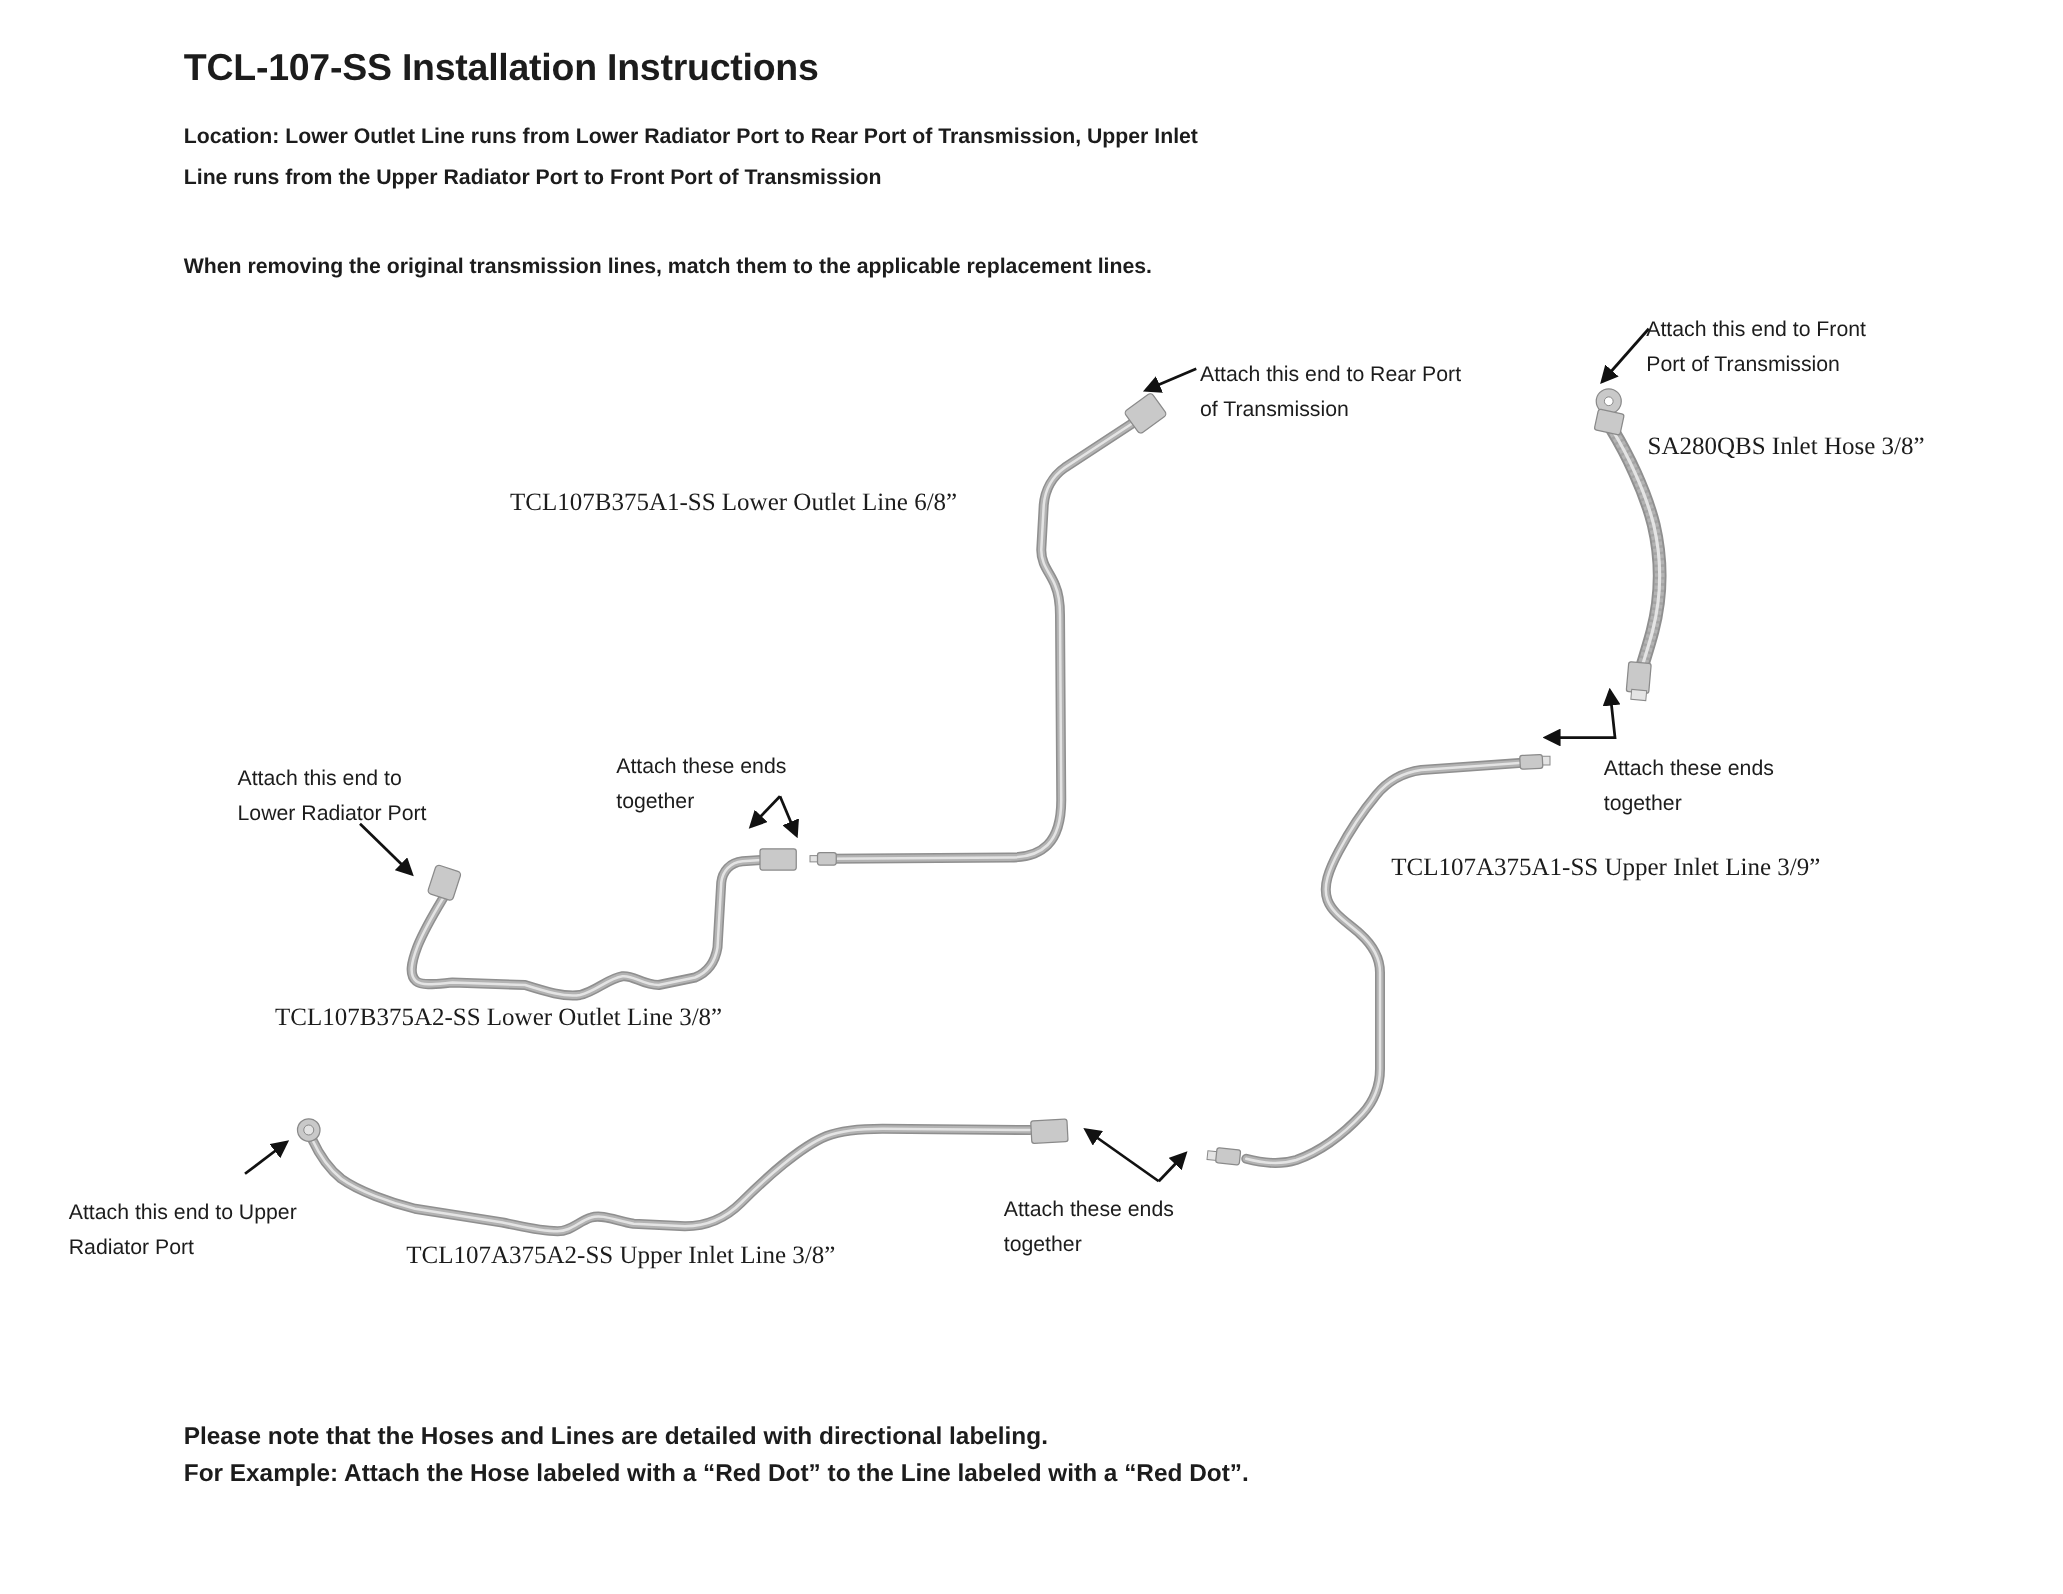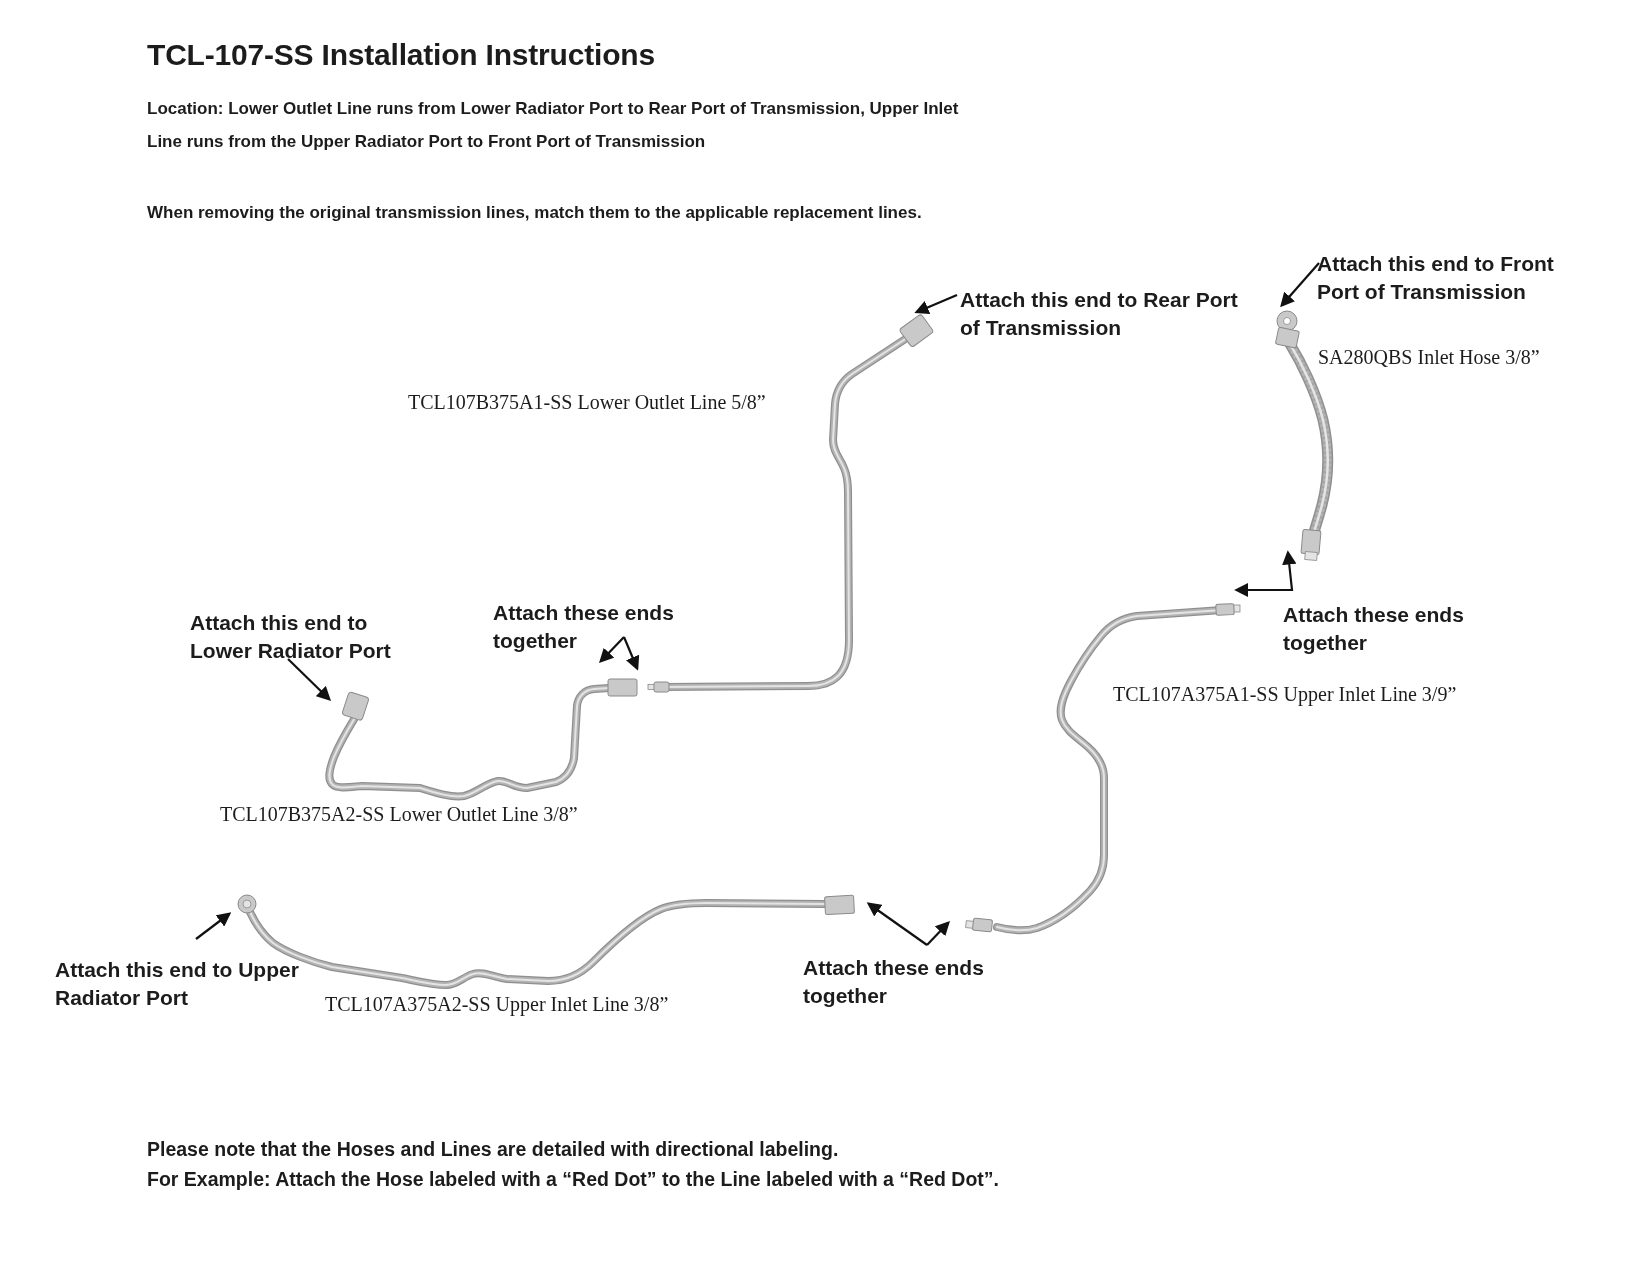--- a/index.html
+++ b/index.html
@@ -7,21 +7,21 @@
     --tube:#b3b3b3; --tube-dark:#8f8f8f; --tube-light:#e4e4e4;
     --fitting:#c9c9c9; --fitting-border:#8a8a8a; --background:#ffffff;
   }
   html,body{margin:0;padding:0;background:#e8e8e8;}
   .page{position:relative;width:1650px;height:1275px;background:var(--background);
         font-family:"Liberation Sans",sans-serif;color:var(--text);overflow:hidden;}
   .page svg{position:absolute;left:0;top:0;}
   .abs{position:absolute;white-space:nowrap;}
   .title{font-size:30px;font-weight:bold;letter-spacing:-0.2px;margin:0;}
   .para-bold{font-size:17px;font-weight:bold;line-height:33px;}
-  .callout{font-size:21px;line-height:28px;font-weight:bold;}
+  .callout{font-size:17px;line-height:28px;}
   .part-label{font-size:20px;font-family:Liberation Serif, serif;}
   .footer{font-size:19.5px;font-weight:bold;line-height:30px;}
 
   .tube-outline{stroke:var(--tube-dark);stroke-width:8;fill:none;stroke-linecap:round;stroke-linejoin:round;}
   .tube-body{stroke:var(--tube);stroke-width:5.5;fill:none;stroke-linecap:round;stroke-linejoin:round;}
   .tube-shine{stroke:var(--tube-light);stroke-width:2;fill:none;stroke-linecap:round;stroke-linejoin:round;}
   .hose-outline{stroke:var(--tube-dark);stroke-width:11;fill:none;stroke-linecap:round;}
   .hose-body{stroke:var(--tube);stroke-width:8;fill:none;stroke-linecap:round;}
   .hose-braid{stroke:#979797;stroke-width:8;fill:none;stroke-dasharray:2 3;opacity:.55;}
   .hose-shine{stroke:var(--tube-light);stroke-width:2.5;fill:none;stroke-linecap:round;}
@@ -136,21 +136,21 @@
   <div class="abs callout" style="left:55px;top:956px;">
     <div>Attach this end to Upper</div>
     <div>Radiator Port</div>
   </div>
   <div class="abs callout" style="left:803px;top:954px;">
     <div>Attach these ends</div>
     <div>together</div>
   </div>
 
   <div class="abs part-label" style="left:1318px;top:346px;">SA280QBS Inlet Hose 3/8”</div>
-  <div class="abs part-label" style="left:408px;top:391px;">TCL107B375A1-SS Lower Outlet Line 5/8”</div>
+  <div class="abs part-label" style="left:408px;top:391px;">TCL107B375A1-SS Lower Outlet Line 6/8”</div>
   <div class="abs part-label" style="left:1113px;top:683px;">TCL107A375A1-SS Upper Inlet Line 3/9”</div>
   <div class="abs part-label" style="left:220px;top:803px;">TCL107B375A2-SS Lower Outlet Line 3/8”</div>
   <div class="abs part-label" style="left:325px;top:993px;">TCL107A375A2-SS Upper Inlet Line 3/8”</div>
 
   <div class="abs footer" style="left:147px;top:1134px;">
     <div>Please note that the Hoses and Lines are detailed with directional labeling.</div>
     <div>For Example: Attach the Hose labeled with a “Red Dot” to the Line labeled with a “Red Dot”.</div>
   </div>
 
 </div>

